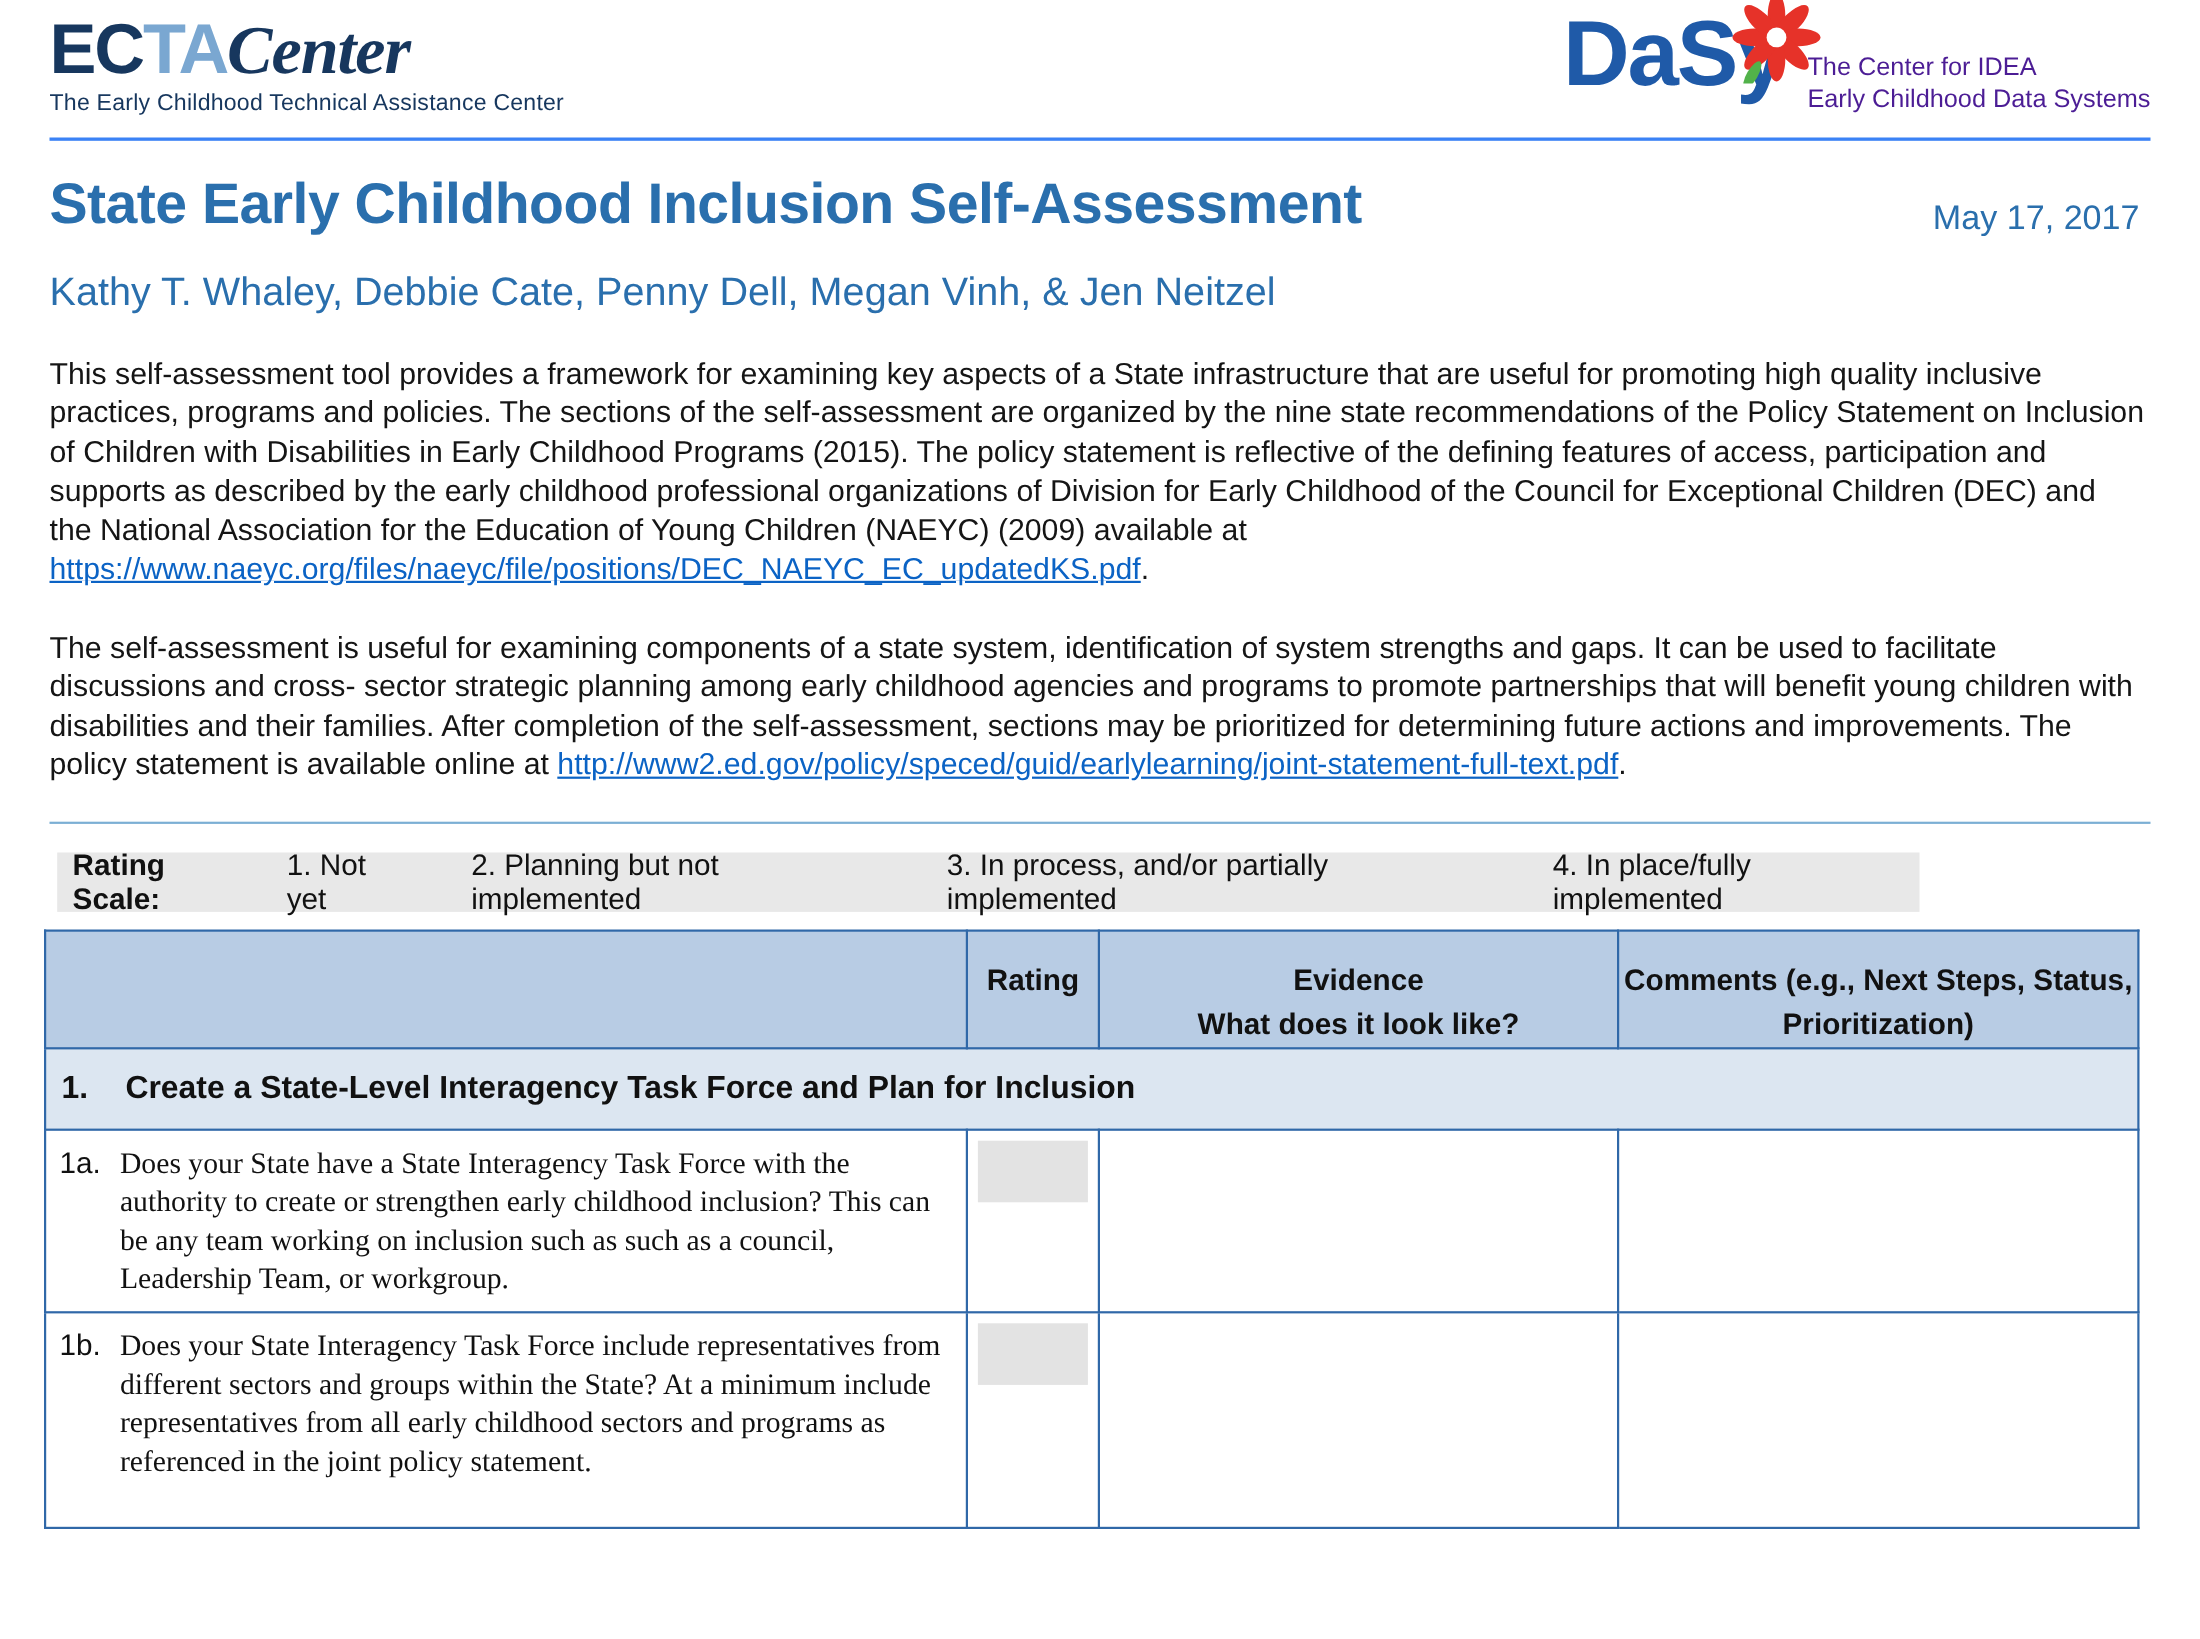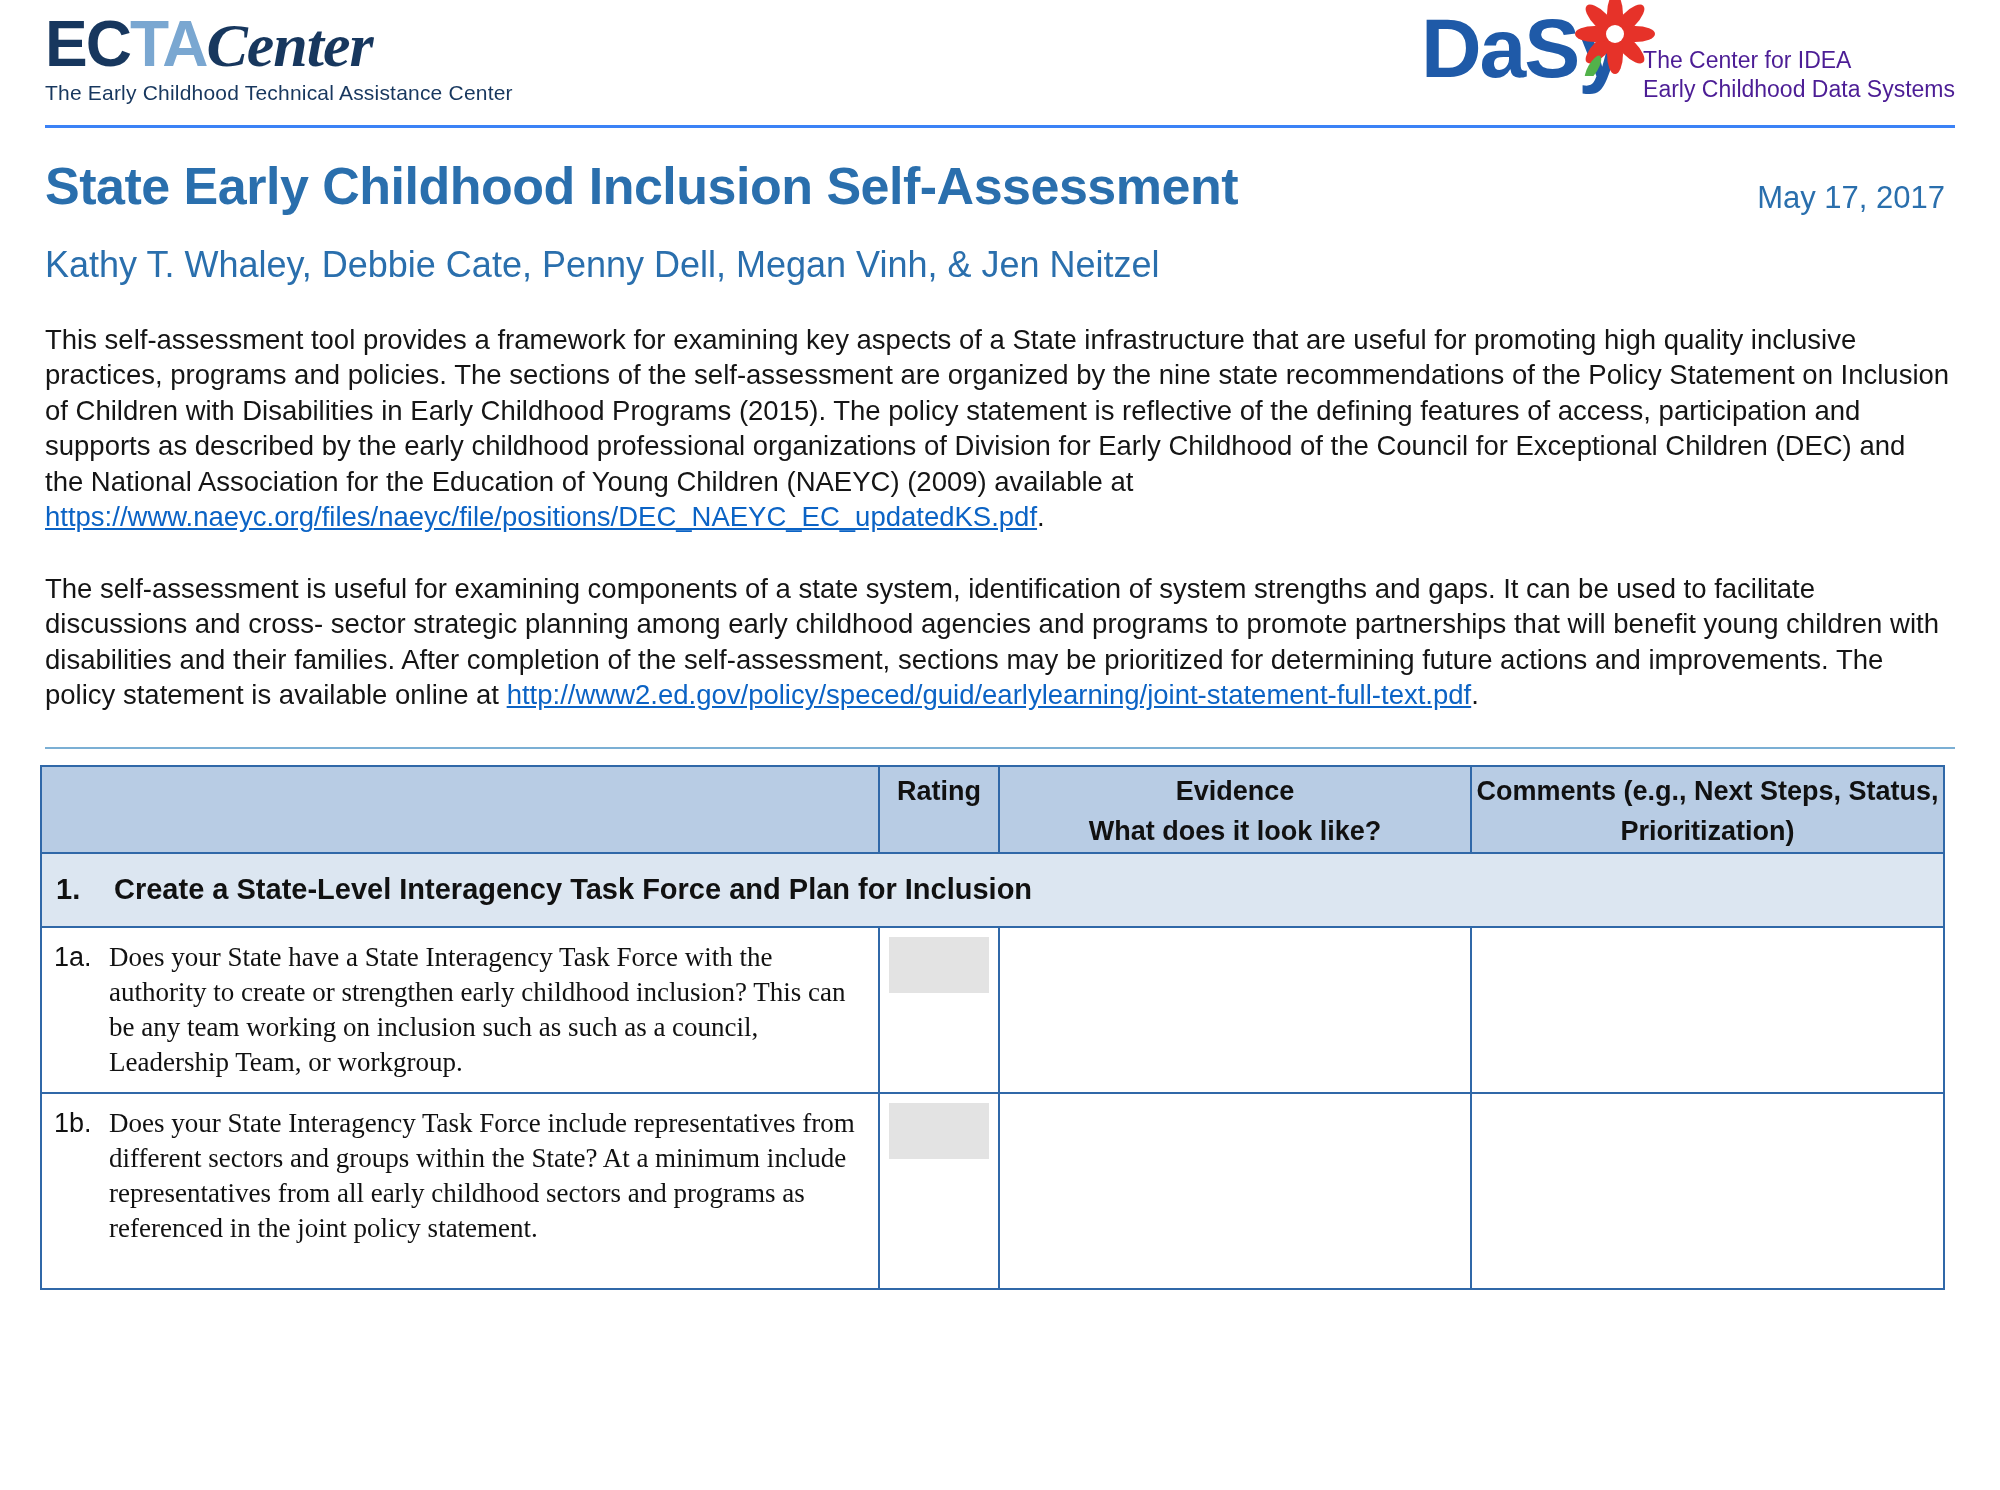--- a/index.html
+++ b/index.html
@@ -83,21 +83,21 @@
     table-layout:fixed;
   }
   table.assess td,table.assess th{
     border:2px solid #3068a8;
     padding:0;box-sizing:border-box;
     vertical-align:top;
   }
   tr.head-row th{
     background:#b8cce4;
     font-size:27px;font-weight:700;color:#111;
-    text-align:center;height:86px;padding-top:4px;line-height:1.5;
+    text-align:center;height:86px;padding-top:24px;line-height:1.5;
   }
   tr.section-row td{
     background:#dce6f1;
     font-size:29px;font-weight:700;color:#111;
     padding:14px 20px 16px 14px;line-height:1.45;
   }
   .section-flex{display:flex;}
   .section-num{width:58px;flex:none;}
   .q-cell{padding:12px 18px 12px 12px !important;}
   .q-flex{display:flex;font-size:27px;line-height:1.3;color:#111;}
@@ -154,20 +154,27 @@
   </div>
 
   <div class="authors">Kathy T. Whaley, Debbie Cate, Penny Dell, Megan Vinh, &amp; Jen Neitzel</div>
 
   <p class="para"><span>This self-assessment tool provides a framework for examining key aspects of a State infrastructure that are useful for promoting high quality inclusive practices, programs and policies. The sections of the self-assessment are organized by the nine state recommendations of the Policy Statement on Inclusion of Children with Disabilities in Early Childhood Programs (2015). The policy statement is reflective of the defining features of access, participation and supports as described by the early childhood professional organizations of Division for Early Childhood of the Council for Exceptional Children (DEC) and the National Association for the Education of Young Children (NAEYC) (2009) available at </span><a class="doclink" href="#">https://www.naeyc.org/files/naeyc/file/positions/DEC_NAEYC_EC_updatedKS.pdf</a><span>.</span></p>
 
   <p class="para"><span>The self-assessment is useful for examining components of a state system, identification of system strengths and gaps.  It can be used to facilitate discussions and cross- sector strategic planning among early childhood agencies and programs to promote partnerships that will benefit young children with disabilities and their families.  After completion of the self-assessment, sections may be prioritized for determining future actions and improvements. The policy statement is available online at </span><a class="doclink" href="#">http://www2.ed.gov/policy/speced/guid/earlylearning/joint-statement-full-text.pdf</a><span>.</span></p>
 
   <div class="sep-line"></div>
 
+  <div class="rating-bar">
+    <span class="label">Rating Scale:</span>
+    <span class="item">1. Not yet</span>
+    <span class="item">2. Planning but not implemented</span>
+    <span class="item">3. In process, and/or partially implemented</span>
+    <span class="item">4. In place/fully implemented</span>
+  </div>
 
   <table class="assess">
     <colgroup>
       <col style="width:838px">
       <col style="width:120px">
       <col style="width:472px">
       <col style="width:473px">
     </colgroup>
     <tbody>
         <tr class="head-row">

